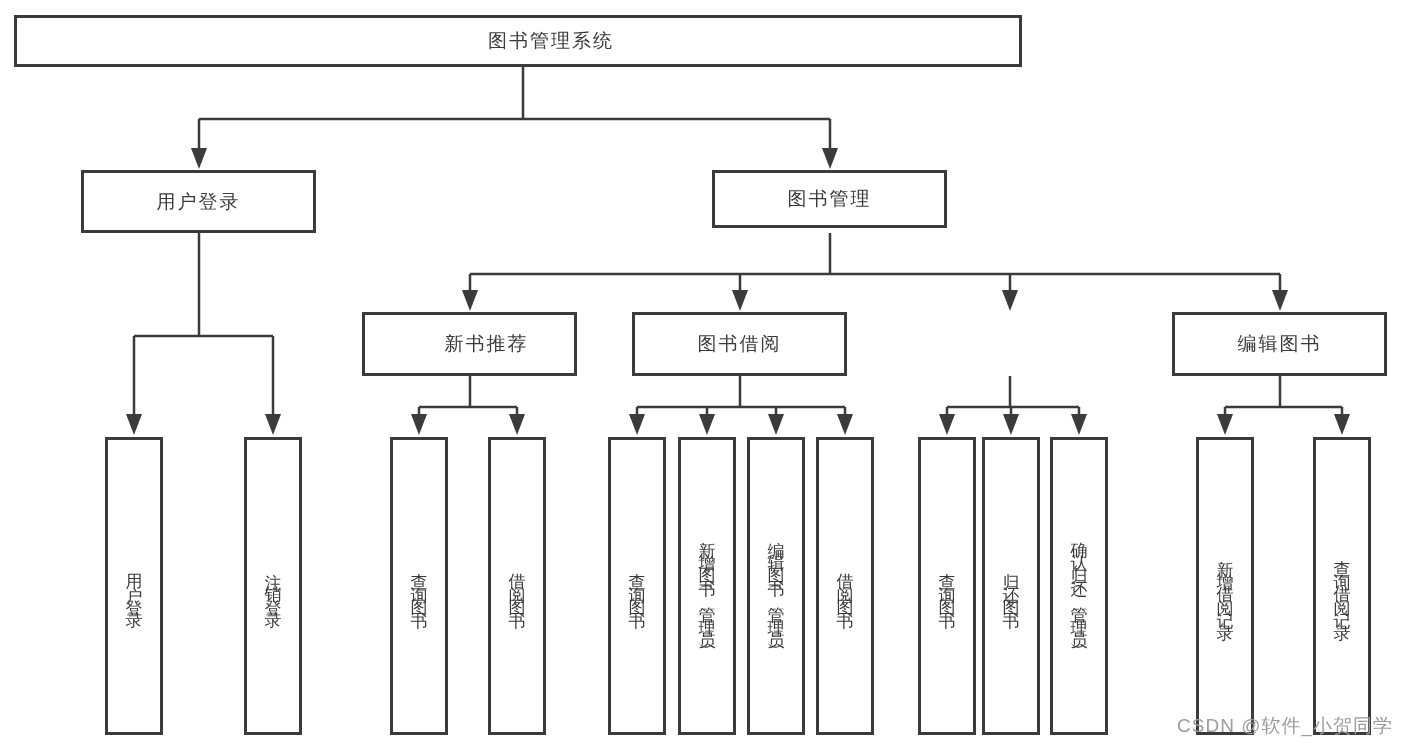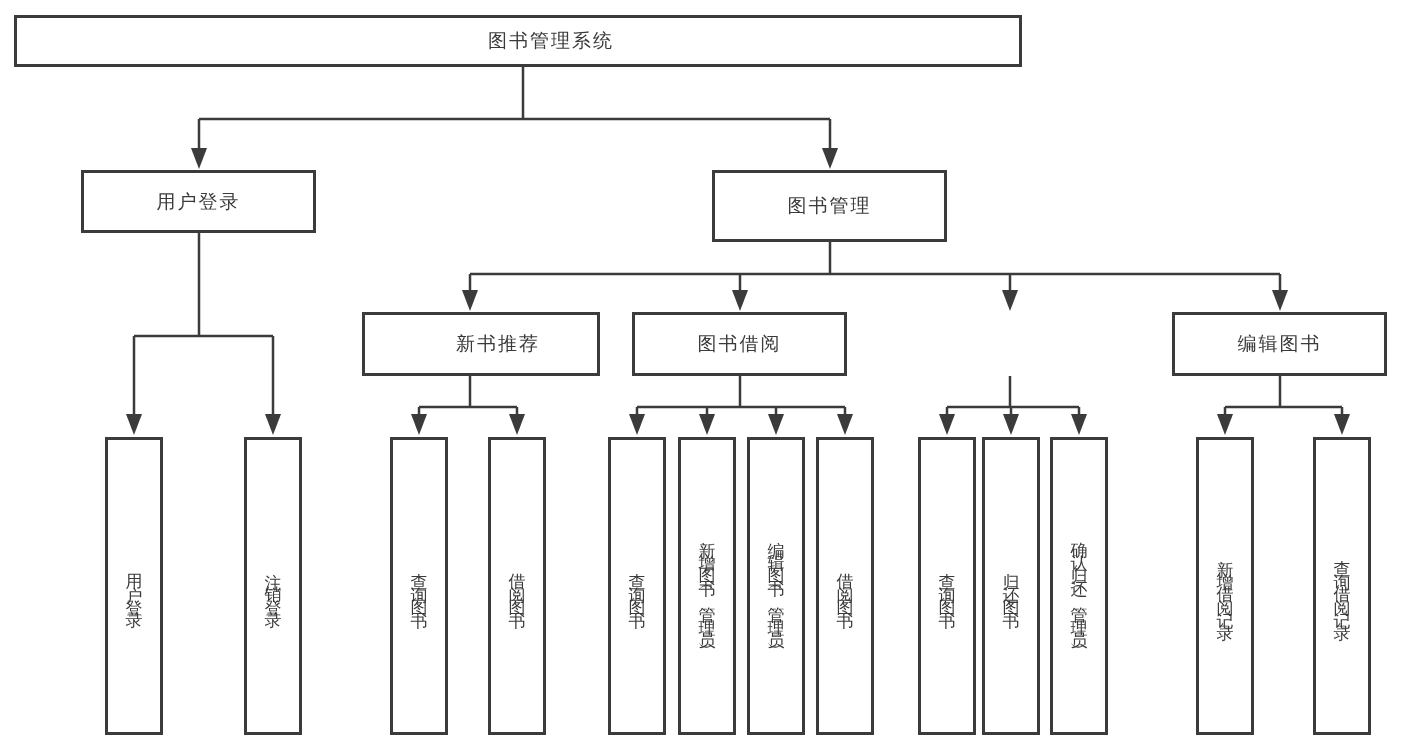--- a/index.html
+++ b/index.html
@@ -70,25 +70,25 @@
     </g>
   </svg>
 
   <div class="node h-node root-node" style="left:14px; top:15px; width:1008px; height:52px;">
     <span class="label">图书管理系统</span>
   </div>
 
   <div class="node h-node" style="left:81px; top:170px; width:235px; height:63px;">
     <span class="label">用户登录</span>
   </div>
-  <div class="node h-node" style="left:712px; top:170px; width:235px; height:72px;">
+  <div class="node h-node" style="left:712px; top:170px; width:235px; height:58px;">
     <span class="label">图书管理</span>
   </div>
 
-  <div class="node h-node" style="left:362px; top:312px; width:238px; height:64px;padding-left:34px;">
+  <div class="node h-node" style="left:362px; top:312px; width:215px; height:64px;padding-left:34px;">
     <span class="label">新书推荐</span>
   </div>
   <div class="node h-node" style="left:632px; top:312px; width:215px; height:64px;">
     <span class="label">图书借阅</span>
   </div>
   <div class="node h-node" style="left:1172px; top:312px; width:215px; height:64px;">
     <span class="label">编辑图书</span>
   </div>
 
   <div class="node v-node" style="left:105px; top:437px; width:58px; height:298px;">
@@ -128,13 +128,14 @@
     <span class="label">确认归还（管理员）</span>
   </div>
 
   <div class="node v-node" style="left:1196px; top:437px; width:58px; height:298px;">
     <span class="label">新增借阅记录</span>
   </div>
   <div class="node v-node" style="left:1313px; top:437px; width:58px; height:298px;">
     <span class="label">查询借阅记录</span>
   </div>
 
+  <div class="watermark">CSDN @软件_小贺同学</div>
 </div>
 
 </body></html>

